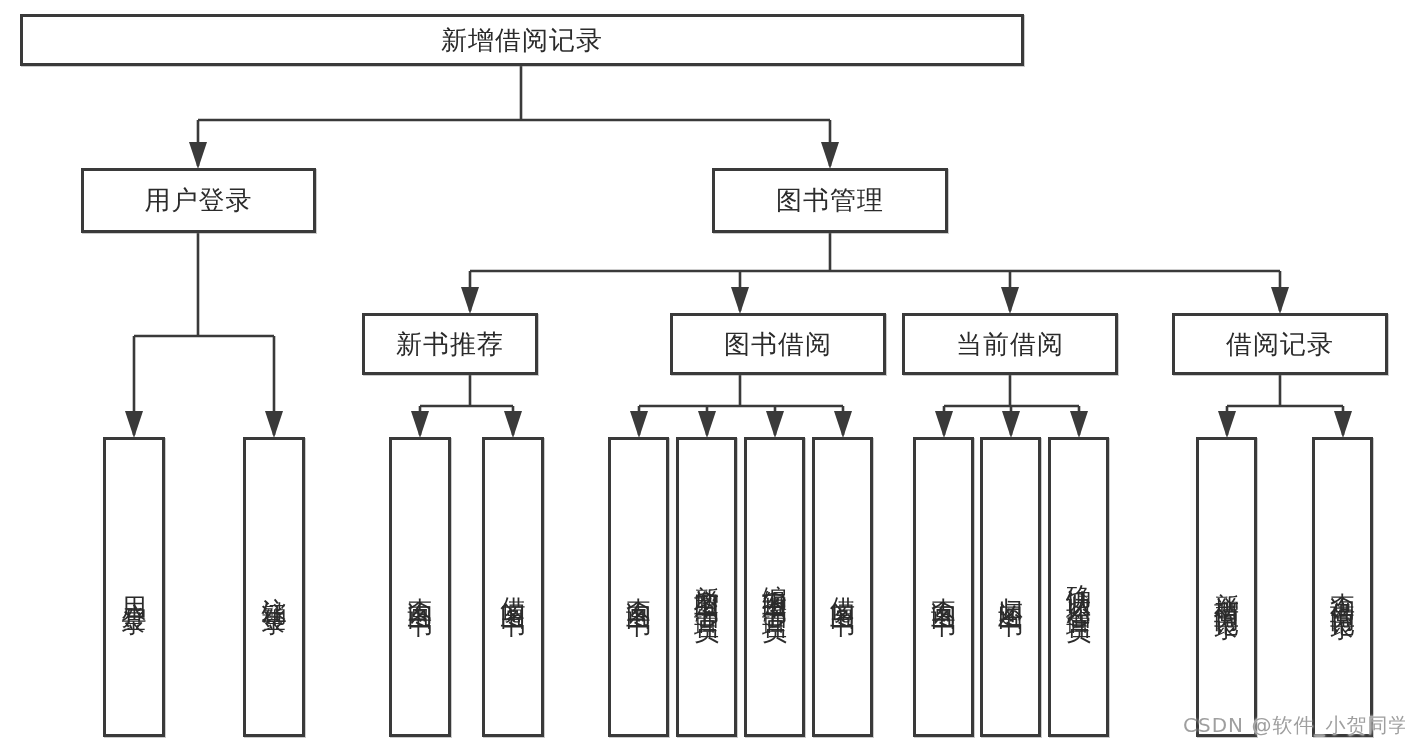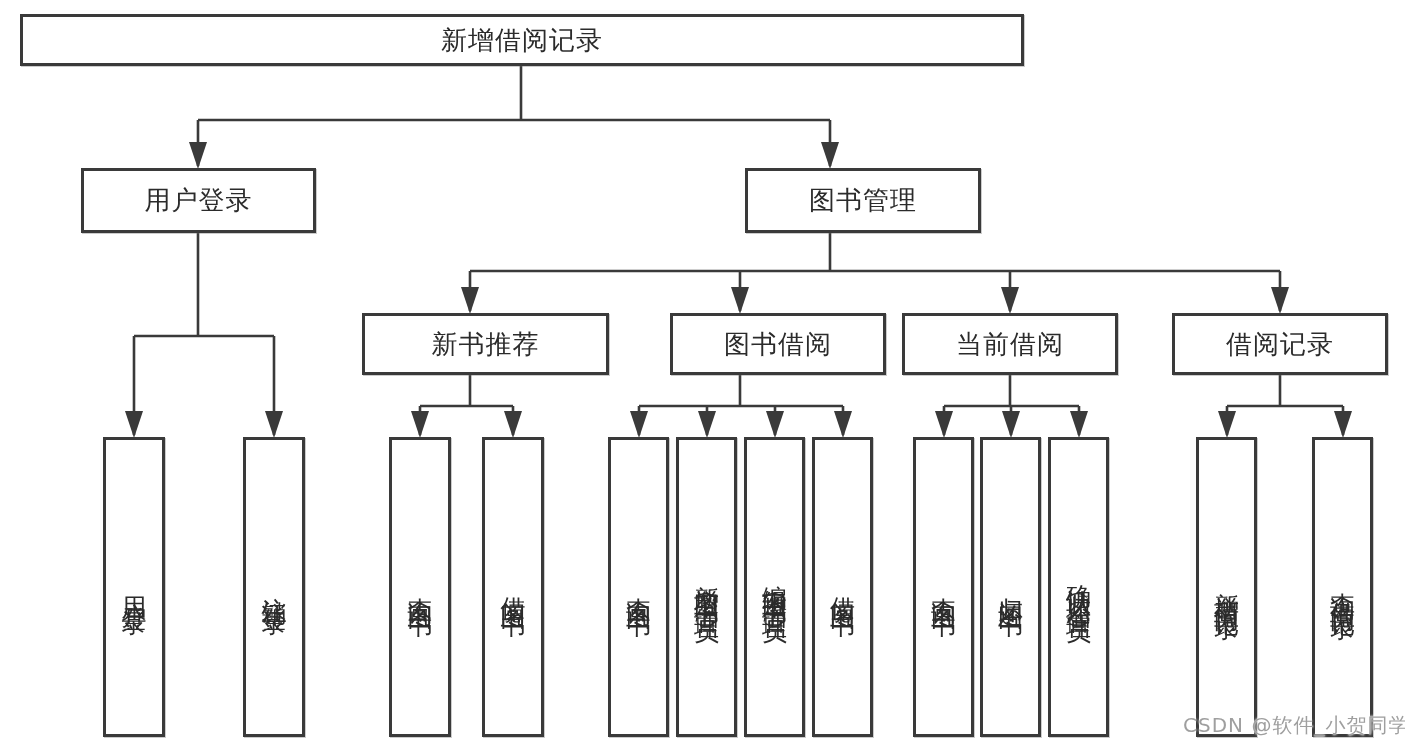--- a/index.html
+++ b/index.html
@@ -14,22 +14,22 @@
     box-shadow:1px 1px 0 rgba(110,110,110,.35);
   }
   .h-label{font-size:26px;letter-spacing:1px;white-space:nowrap;}
   .leaf .v-label{
     writing-mode:vertical-rl;text-orientation:mixed;
     font-size:25px;line-height:1;letter-spacing:5px;white-space:nowrap;
   }
   
   .n-root   {left:20px;  top:14px;  width:1004px;height:52px;}
   .n-login  {left:81px;  top:168px; width:235px; height:65px;}
-  .n-mgmt   {left:712px; top:168px; width:236px; height:65px;margin-left:33px;}
-  .n-lv3a   {left:362px; top:313px; width:247px; height:62px;}
+  .n-mgmt   {left:712px; top:168px; width:236px; height:65px;}
+  .n-lv3a   {left:362px; top:313px; width:176px; height:62px;}
   .n-lv3b   {left:632px; top:313px; width:216px; height:62px;margin-left:38px;}
   .n-lv3c   {left:902px; top:313px; width:216px; height:62px;}
   .n-lv3d   {left:1172px;top:313px; width:216px; height:62px;}
   .leaf     {top:437px;  width:62px; height:300px;}
   .lf-1a{left:103px;} .lf-1b{left:243px;}
   .lf-2a{left:389px;} .lf-2b{left:482px;}
   .lf-3a{left:608px;width:61px;} .lf-3b{left:676px;width:61px;}
   .lf-3c{left:744px;width:61px;} .lf-3d{left:812px;width:61px;}
   .lf-4a{left:913px;width:61px;} .lf-4b{left:980px;width:61px;} .lf-4c{left:1048px;width:61px;}
   .lf-5a{left:1196px;width:61px;} .lf-5b{left:1312px;width:61px;}

